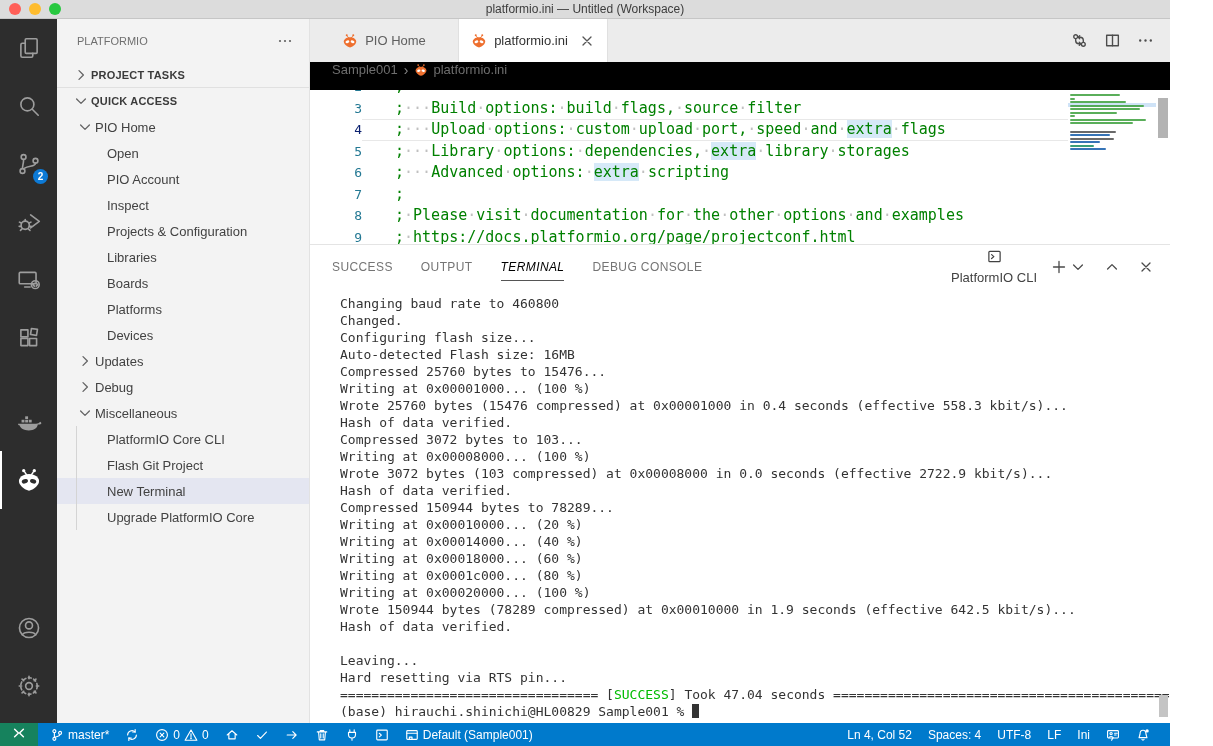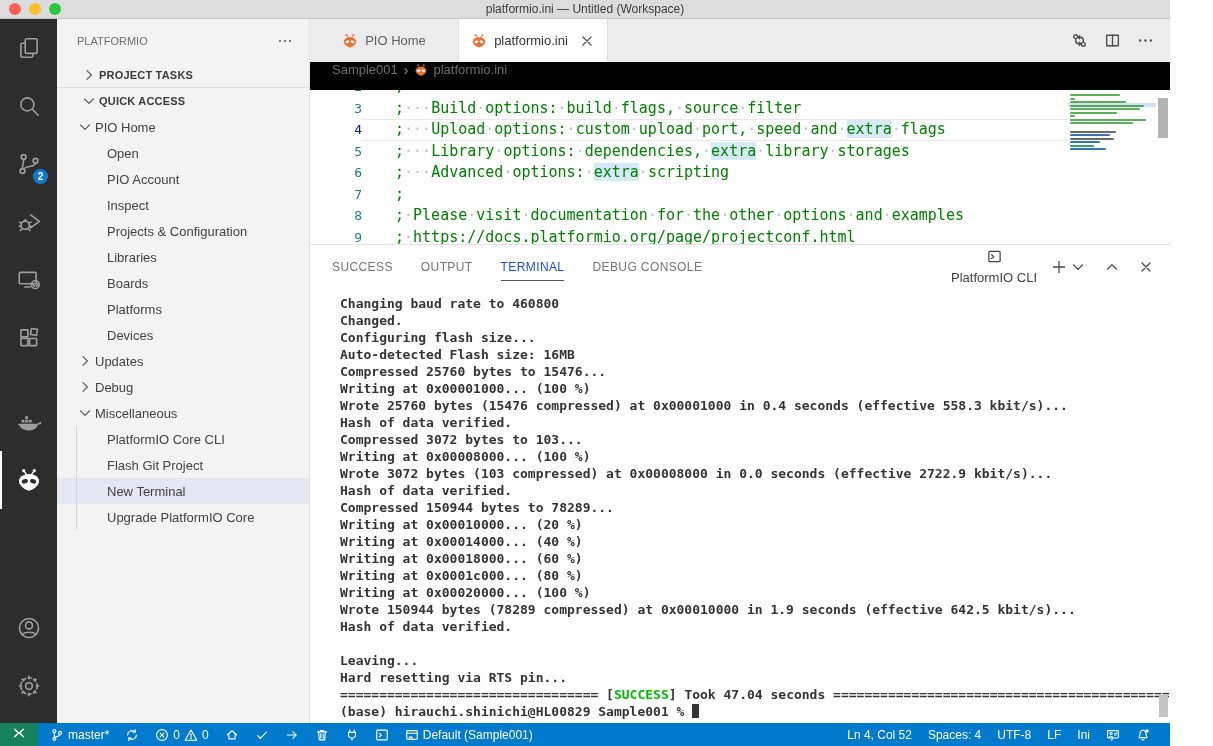--- a/index.html
+++ b/index.html
@@ -34,21 +34,21 @@
   
   .sidebar { width:253px; background:#f3f3f3; border-right:1px solid #e2e2e2;
     display:flex; flex-direction:column; color:#3f3f3f; }
   .sb-head { flex:0 0 43px; display:flex; align-items:center; justify-content:space-between;
     padding:0 16px 0 20px; font-size:11px; color:#6f6f6f; }
   .sb-more { width:16px; height:16px; color:#616161; cursor:pointer; }
   .tree-row { height:26px; display:flex; align-items:center; font-size:13px;
     color:#424242; position:relative; cursor:pointer; white-space:nowrap; }
   .tree-row.hdr { font-size:11px; font-weight:700; color:#3b3b3b; letter-spacing:.2px; }
   .tree-row.divider { border-bottom:1px solid #e0e0e0; }
-  .tree-row.lvl0 { padding-left:24px;align-items:center; }
+  .tree-row.lvl0 { padding-left:16px;align-items:center; }
   .tree-row.lvl1 { padding-left:20px; }
   .tree-row.lvl2 { padding-left:50px; }
   .tree-row.sel { background:#e4e6f1; }
   .tree-row.guide::before { content:""; position:absolute; left:19px; top:0; bottom:0;
     width:1px; background:#d4d4d4; }
   .chev { width:16px; height:16px; color:#646465; margin-right:2px; flex:none; }
   .chev svg { width:16px; height:16px; }
 
   
   .editor-area { flex:1; display:flex; flex-direction:column; min-width:0; }
@@ -89,32 +89,32 @@
   .escroll .thumb { position:absolute; left:2px; width:10px; top:8px; height:40px;
     background:#9a9a9a; opacity:.75; }
 
   
   .panel { flex:1; min-height:0; border-top:1px solid #e4e4e4; display:flex;
     flex-direction:column; background:#fff; position:relative; }
   .panel-head { flex:0 0 44px; display:flex; align-items:center; padding:0 16px 0 22px; }
   .ptabs { display:flex; gap:28px; height:100%; }
   .ptab { font-size:12px; letter-spacing:.4px; color:#747474; display:flex;
     align-items:center; position:relative; cursor:pointer; }
-  .ptab.active { color:#1d4ed8; }
+  .ptab.active { color:#000000;font-style:italic; }
   .ptab.active::after { content:""; position:absolute; left:0; right:0; bottom:8px;
     height:1.5px; background:#555; }
   .phead-right { margin-left:auto; display:flex; align-items:center; color:#424242; }
   .psel { display:flex; align-items:center; gap:6px; font-size:13px; cursor:pointer;flex-direction:column; }
   .psel .tico { width:15px; height:15px; } .psel .tico svg{ width:15px; height:15px; }
   .pc { width:16px; height:16px; color:#4a4a4a; cursor:pointer; }
   .pc svg { width:16px; height:16px; }
   .sp14{width:14px;} .sp2{width:3px;} .sp18{width:18px;}
 
   .terminal { flex:1; padding:6px 0 0 30px; font-family:"DejaVu Sans Mono", monospace;
-    font-size:13px; line-height:17px; color:#333; white-space:pre; overflow:hidden;font-weight:bold; }
+    font-size:13px; line-height:17px; color:#333; white-space:pre; overflow:hidden; }
   .tline { height:17px; }
   .succ { color:#00bc00; }
   .cursorblk { display:inline-block; width:7px; height:14px; background:#333;
     vertical-align:-2px; }
   .tscroll-thumb { position:absolute; right:2px; bottom:6px; width:9px; height:22px;
     background:#c4c4c4; }
 
   
   .statusbar { flex:0 0 23px; background:#007acc; display:flex; align-items:center;
     color:#fff; font-size:12px; }

